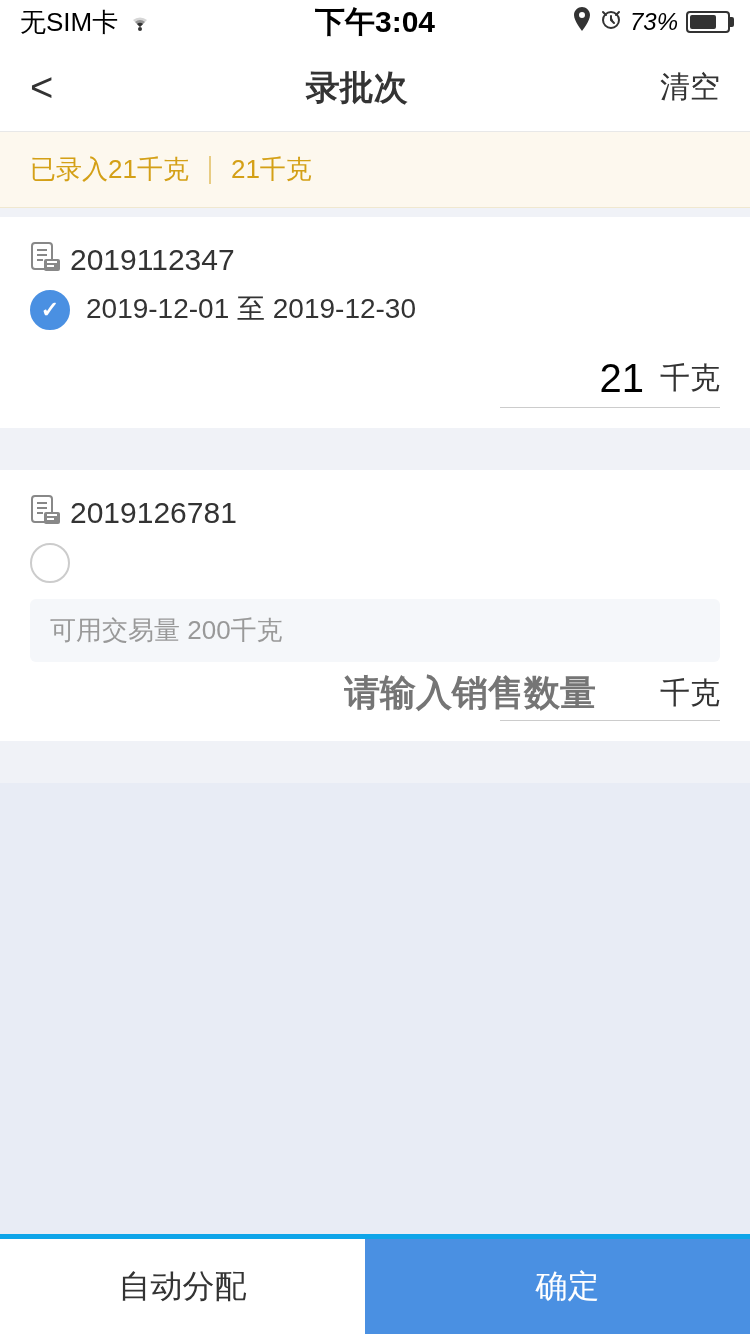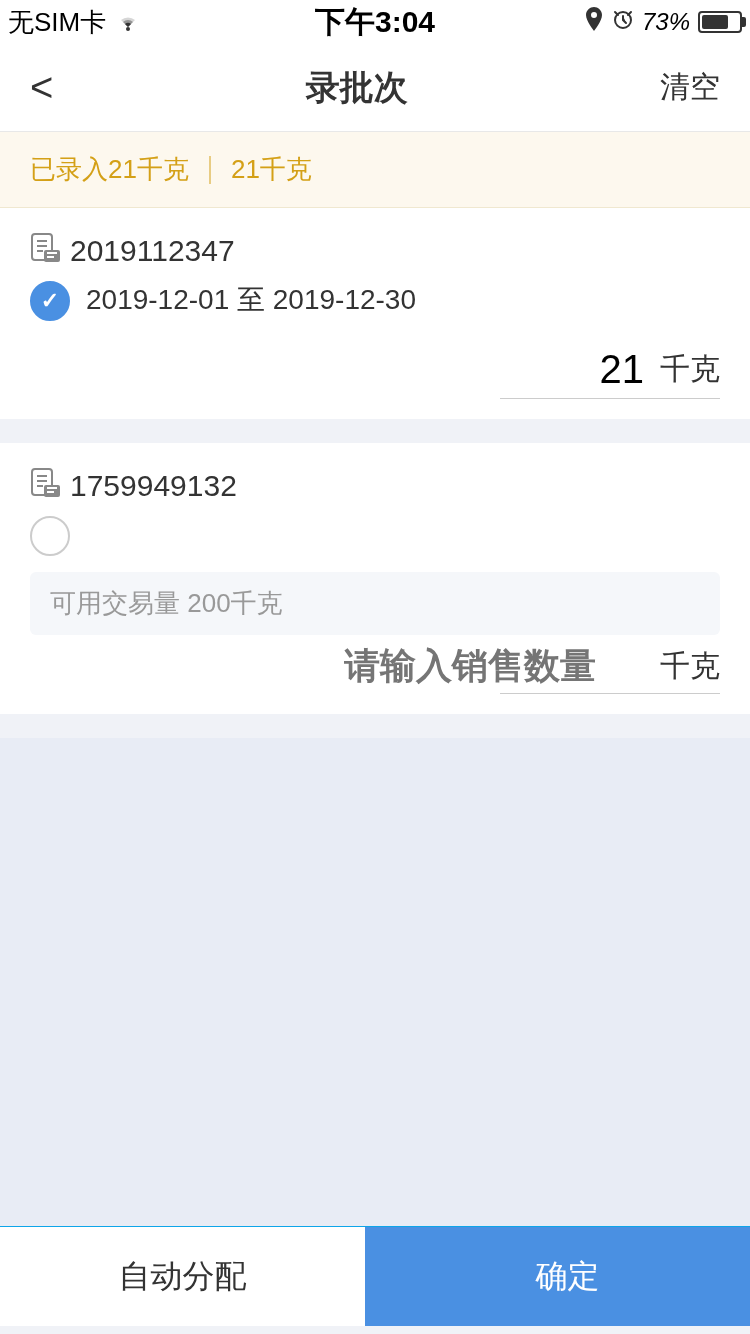--- a/index.html
+++ b/index.html
@@ -12,21 +12,21 @@
       overflow-x: hidden;
     }
 
     
     .status-bar {
       height: 44px;
       background: #fff;
       display: flex;
       align-items: center;
       justify-content: space-between;
-      padding: 0 8px;
+      padding: 0 20px;
       font-size: 28px;
     }
     .status-left {
       display: flex;
       align-items: center;
       gap: 8px;
       font-size: 26px;
       font-weight: 500;
     }
     .status-center {
@@ -240,27 +240,27 @@
 
     
     .empty-space {
       background: #e8ecf5;
       flex: 1;
     }
 
     
     .bottom-bar {
       position: fixed;
-      bottom: 8px;
+      bottom: 0;
       left: 0;
       width: 750px;
       height: 100px;
       display: flex;
       background: #fff;
-      border-top: 1px solid #0ea5e9;
+      border-top: 5px solid #0ea5e9;
     }
     .btn-auto {
       flex: 1;
       display: flex;
       align-items: center;
       justify-content: center;
       font-size: 32px;
       color: #333;
       background: #fff;
       cursor: pointer;
@@ -278,20 +278,21 @@
       cursor: pointer;
       border: none;
       outline: none;
       padding-left: 20px;
     }
 
     .content-area {
       display: flex;
       flex-direction: column;
       min-height: calc(1334px - 44px - 88px - 100px);
+      gap: 9px;
     }
   </style>
 </head>
 <body>
 
 <div class="status-bar">
   <div class="status-left">
     <span>无SIM卡</span>
     <span>
       <svg width="28" height="22" viewBox="0 0 28 22">
@@ -377,21 +378,21 @@
           <svg width="32" height="30" viewBox="0 0 32 30">
             <rect x="2" y="2" width="20" height="26" rx="3" ry="3" fill="none" stroke="#888" stroke-width="2"></rect>
             <line x1="7" y1="9" x2="17" y2="9" stroke="#888" stroke-width="2"></line>
             <line x1="7" y1="14" x2="17" y2="14" stroke="#888" stroke-width="2"></line>
             <line x1="7" y1="19" x2="13" y2="19" stroke="#888" stroke-width="2"></line>
             <rect x="14" y="18" width="16" height="12" rx="2" fill="#888"></rect>
             <line x1="17" y1="21" x2="27" y2="21" stroke="#fff" stroke-width="2"></line>
             <line x1="17" y1="25" x2="24" y2="25" stroke="#fff" stroke-width="2"></line>
           </svg>
         </span>
-        <span class="batch-id">1759949132</span>
+        <span class="batch-id">2019126781</span>
       </div>
       <div class="batch-date-row">
         <div class="radio-circle"></div>
       </div>
       <div class="avail-row">
         <span class="avail-text">可用交易量 200千克</span>
       </div>
     </div>
 
     <div class="amount-row-wrap">

